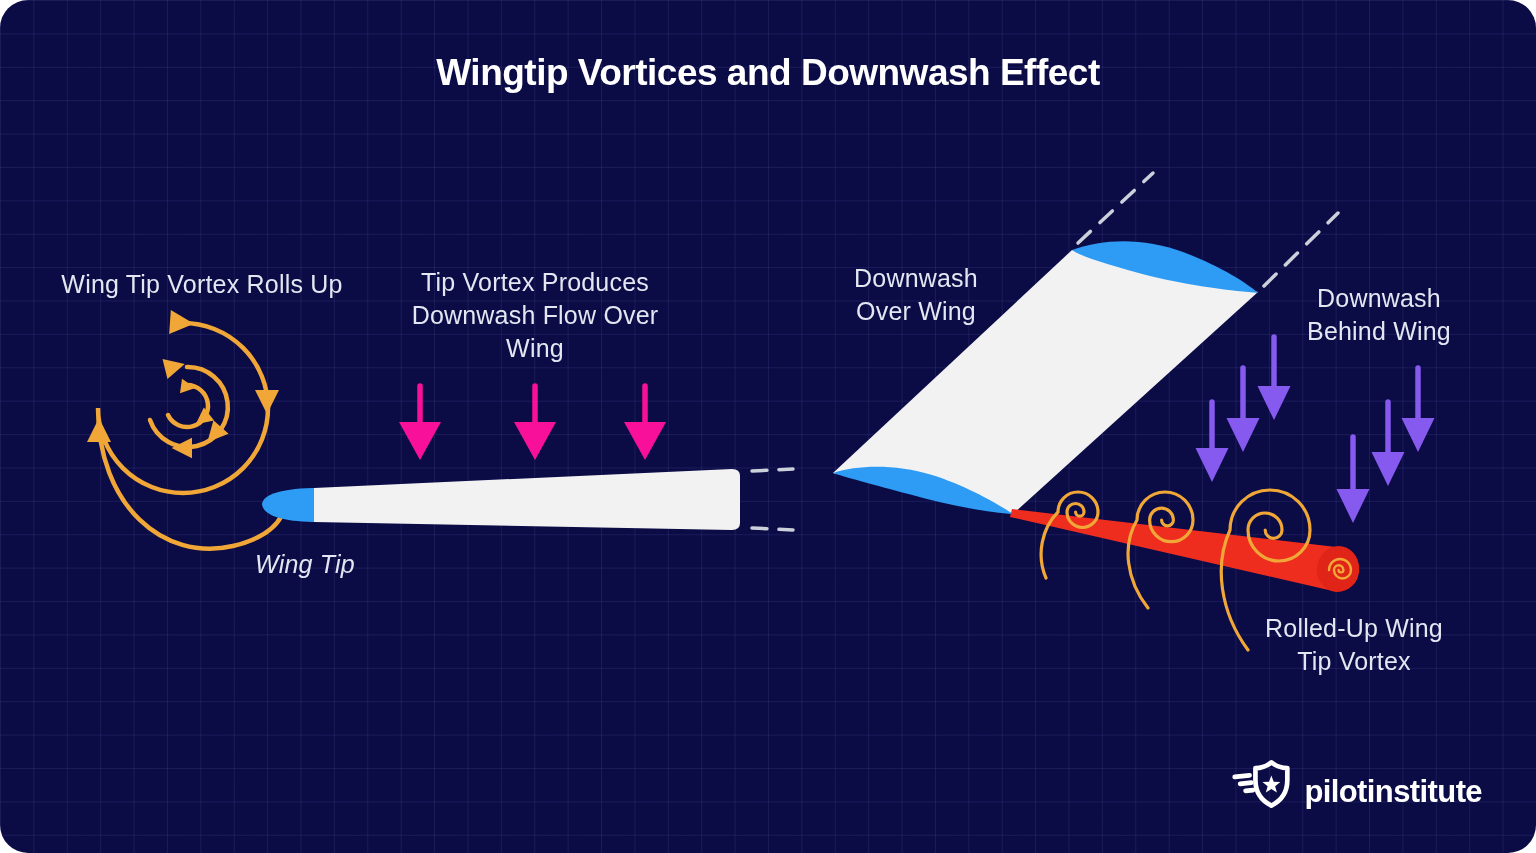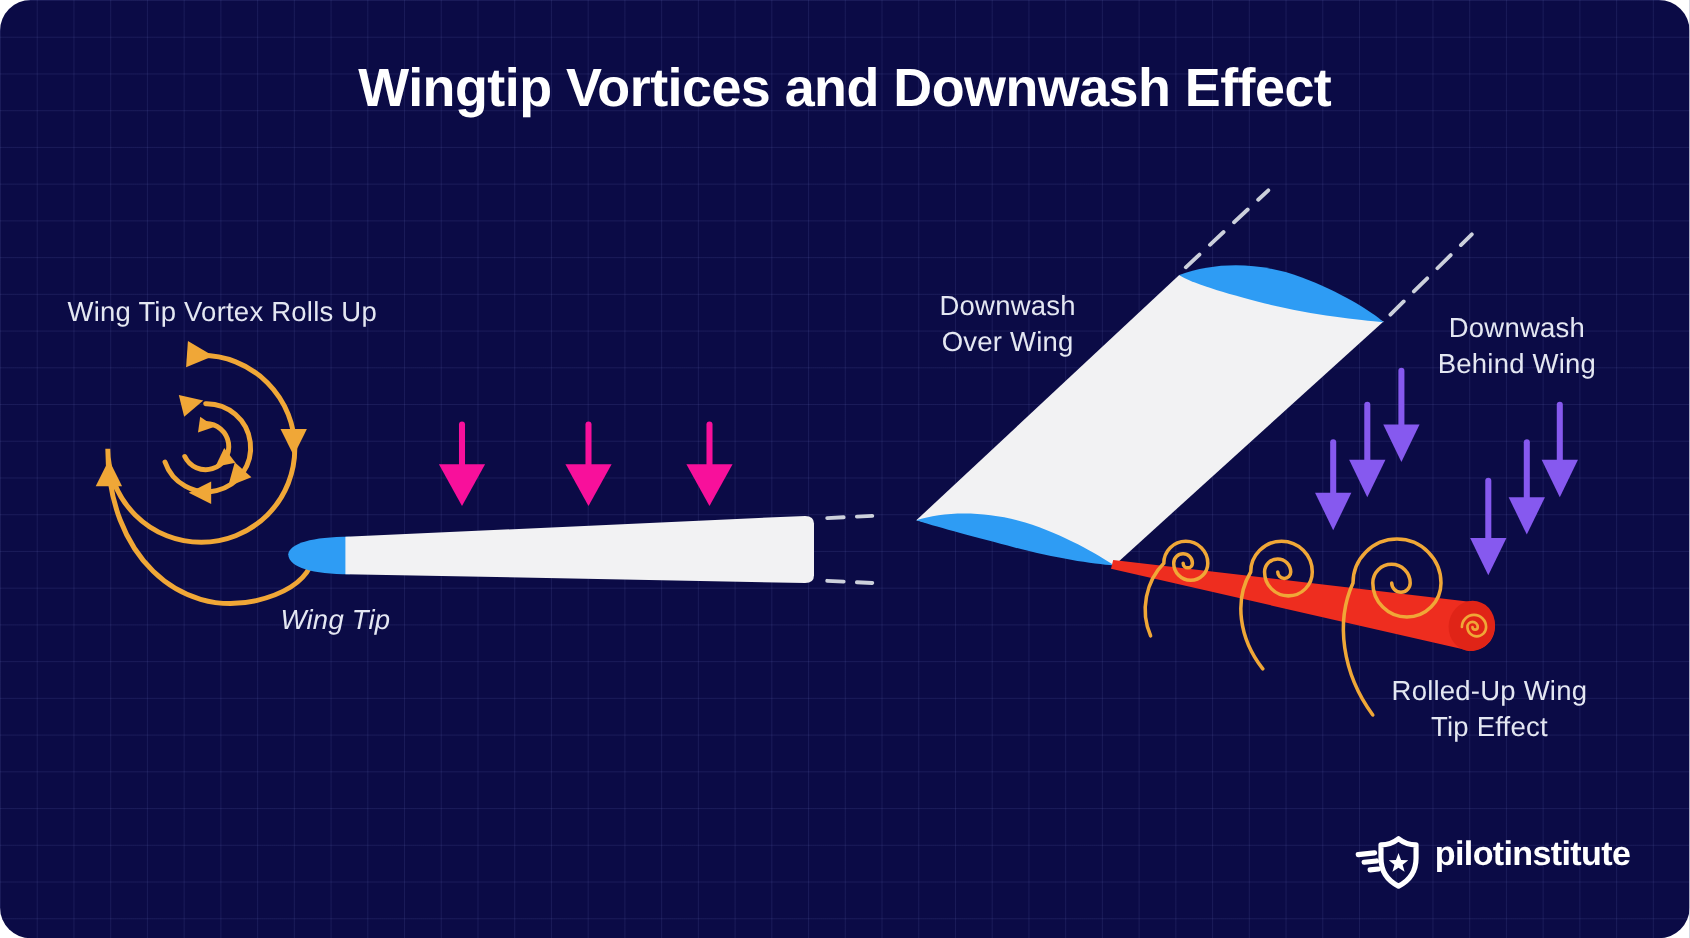--- a/index.html
+++ b/index.html
@@ -7,34 +7,34 @@
     position:relative;width:1536px;height:853px;margin:0 auto;
     background-color:#0b0b46;
     background-image:
       linear-gradient(rgba(135,145,225,0.12) 1px, transparent 1px),
       linear-gradient(90deg, rgba(135,145,225,0.12) 1px, transparent 1px);
     background-size:33.4px 33.4px;
     border-radius:28px;overflow:hidden;
   }
   .title{
     position:absolute;left:0;right:0;top:52px;text-align:center;
-    color:#ffffff;font-size:49px;font-weight:700;letter-spacing:-0.5px;
+    color:#ffffff;font-size:37px;font-weight:700;letter-spacing:-0.5px;
   }
   .svg-layer{position:absolute;left:0;top:0;width:1536px;height:853px;}
   .label{
     position:absolute;color:#e4e7f2;font-size:25px;line-height:1.32;
     text-align:center;white-space:pre-line;letter-spacing:0.2px;
   }
   .lbl-rollsup{left:42px;top:268px;width:320px;text-align:center;}
   .lbl-produces{left:390px;top:266px;width:290px;}
   .lbl-wingtip{left:205px;top:548px;width:200px;font-style:italic;}
   .lbl-overwing{left:826px;top:262px;width:180px;}
   .lbl-behindwing{left:1279px;top:282px;width:200px;}
   .lbl-rolledup{left:1238px;top:612px;width:232px;}
-  .logo{position:absolute;right:54px;top:758px;display:flex;align-items:flex-start;gap:12px;}
+  .logo{position:absolute;right:54px;top:758px;display:flex;align-items:flex-end;gap:12px;}
   .logo-text{color:#ffffff;font-size:31px;font-weight:700;letter-spacing:-0.6px;}
 </style>
 </head>
 <body>
 
 <div class="canvas">
 
   <div class="title">Wingtip Vortices and Downwash Effect</div>
 
   <svg class="svg-layer" viewBox="0 0 1536 853" xmlns="http://www.w3.org/2000/svg">
@@ -133,27 +133,30 @@
         <polygon points="1226.5,418 1259.5,418 1243,452"></polygon>
         <polygon points="1195.5,448 1228.5,448 1212,482"></polygon>
         <polygon points="1401.5,418 1434.5,418 1418,452"></polygon>
         <polygon points="1371.5,452 1404.5,452 1388,486"></polygon>
         <polygon points="1336.5,489 1369.5,489 1353,523"></polygon>
       </g>
     </g>
   </svg>
 
   <div class="label lbl-rollsup">Wing Tip Vortex Rolls Up</div>
+  <div class="label lbl-produces">Tip Vortex Produces
+Downwash Flow Over
+Wing</div>
   <div class="label lbl-wingtip">Wing Tip</div>
   <div class="label lbl-overwing">Downwash
 Over Wing</div>
   <div class="label lbl-behindwing">Downwash
 Behind Wing</div>
   <div class="label lbl-rolledup">Rolled-Up Wing
-Tip Effect</div>
+Tip Vortex</div>
 
   <div class="logo">
     <svg width="60" height="52" viewBox="0 0 64 52">
       <g fill="#ffffff" transform="rotate(-6 12 24)">
         <rect x="1" y="15" width="21" height="5" rx="2.5"></rect>
         <rect x="6" y="23" width="17" height="5" rx="2.5"></rect>
         <rect x="11" y="31" width="13" height="5" rx="2.5"></rect>
       </g>
       <path d="M 42 3 C 47 7 53 9 59 9 L 59 22 C 59 35 52 44 42 49 C 32 44 25 35 25 22 L 25 9 C 31 9 37 7 42 3 Z" fill="none" stroke="#ffffff" stroke-width="5" stroke-linejoin="round"></path>
       <polygon fill="#ffffff" points="42,17 44.5,23.6 51.5,23.9 46,28.3 47.9,35.1 42,31.2 36.1,35.1 38,28.3 32.5,23.9 39.5,23.6"></polygon>

